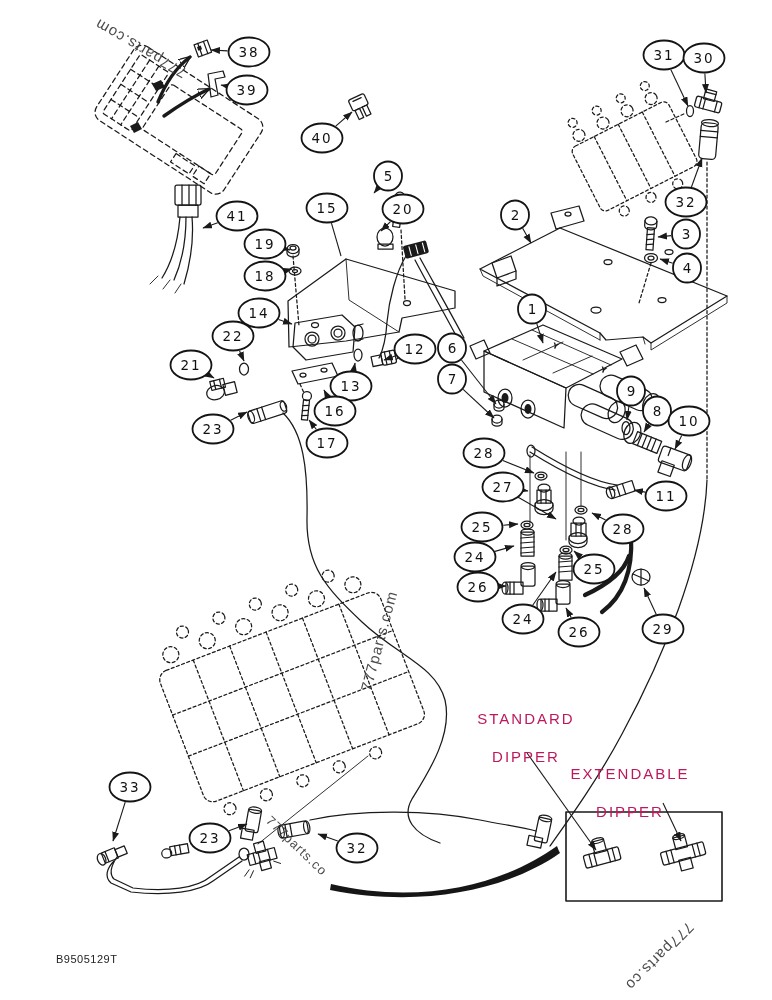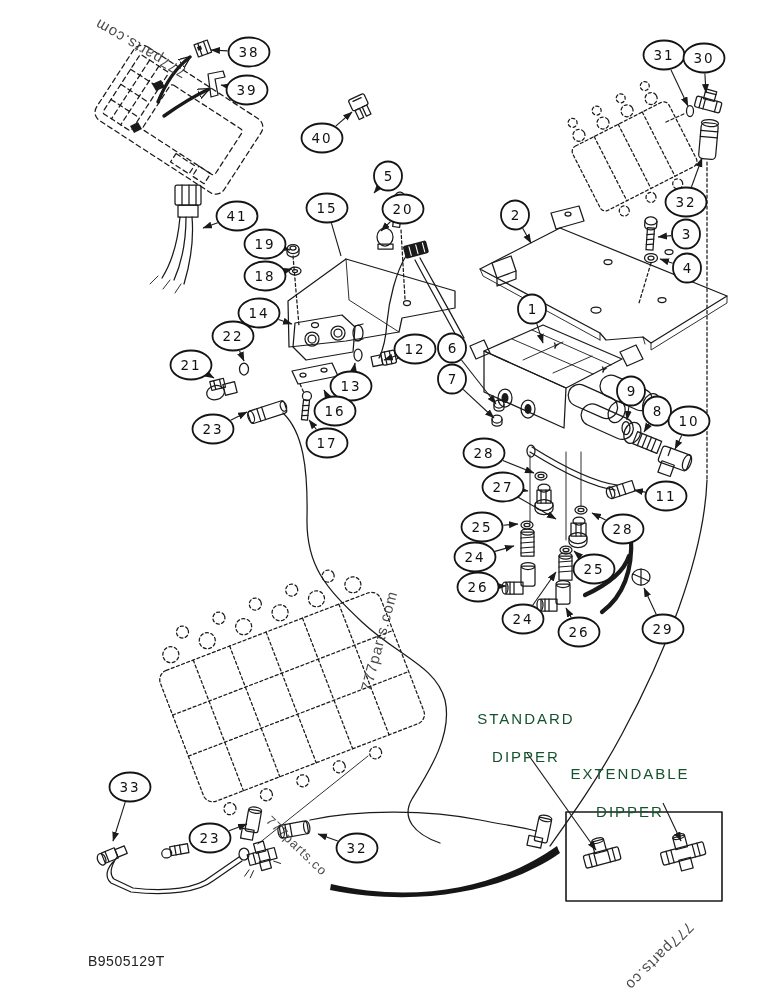--- a/index.html
+++ b/index.html
@@ -15,23 +15,23 @@
   #art .dash{stroke-dasharray:5 3.5;}
   #art .dash2{stroke-dasharray:3 2.5;}
   #art .thin{stroke-width:0.9;}
   #art .thick{stroke-width:3.4;}
   #art .thick2{stroke-width:4.2;}
   #art .boxline{stroke-width:1.6;}
   #art .fillOnly{fill:#161616;stroke:none;}
   #overlay .leader{stroke:#1a1a1a;stroke-width:1.1;fill:none;}
   #overlay .callout ellipse{fill:#ffffff;stroke:#141414;stroke-width:1.8;}
   #overlay .callout text{font:500 13.5px "DejaVu Sans",sans-serif;fill:#111;stroke:none;}
-  .diagram-label{position:absolute;z-index:4;text-align:center;color:#14532d;
+  .diagram-label{position:absolute;z-index:4;text-align:center;color:#be185d;
       font-size:15px;font-weight:500;letter-spacing:2px;line-height:19px;white-space:pre-line;}
-  .photo-code{position:absolute;z-index:4;font-size:14px;letter-spacing:.5px;color:#222;margin-left:32px;}
+  .photo-code{position:absolute;z-index:4;font-size:11px;letter-spacing:.5px;color:#222;}
   .wm{position:absolute;z-index:2;font-size:15px;color:#3c3c3c;letter-spacing:1px;
       white-space:nowrap;opacity:.92;}
   #wm1{left:73px;top:36px;width:120px;transform:rotate(-150deg);}
   #wm2{left:321px;top:624px;width:120px;transform:rotate(-75deg);}
   #wm3{left:253px;top:849px;width:110px;transform:rotate(44deg);font-size:13px;}
   #wm4{left:589px;top:959px;width:120px;transform:rotate(135deg);}
 </style>
 </head>
 <body>
 

